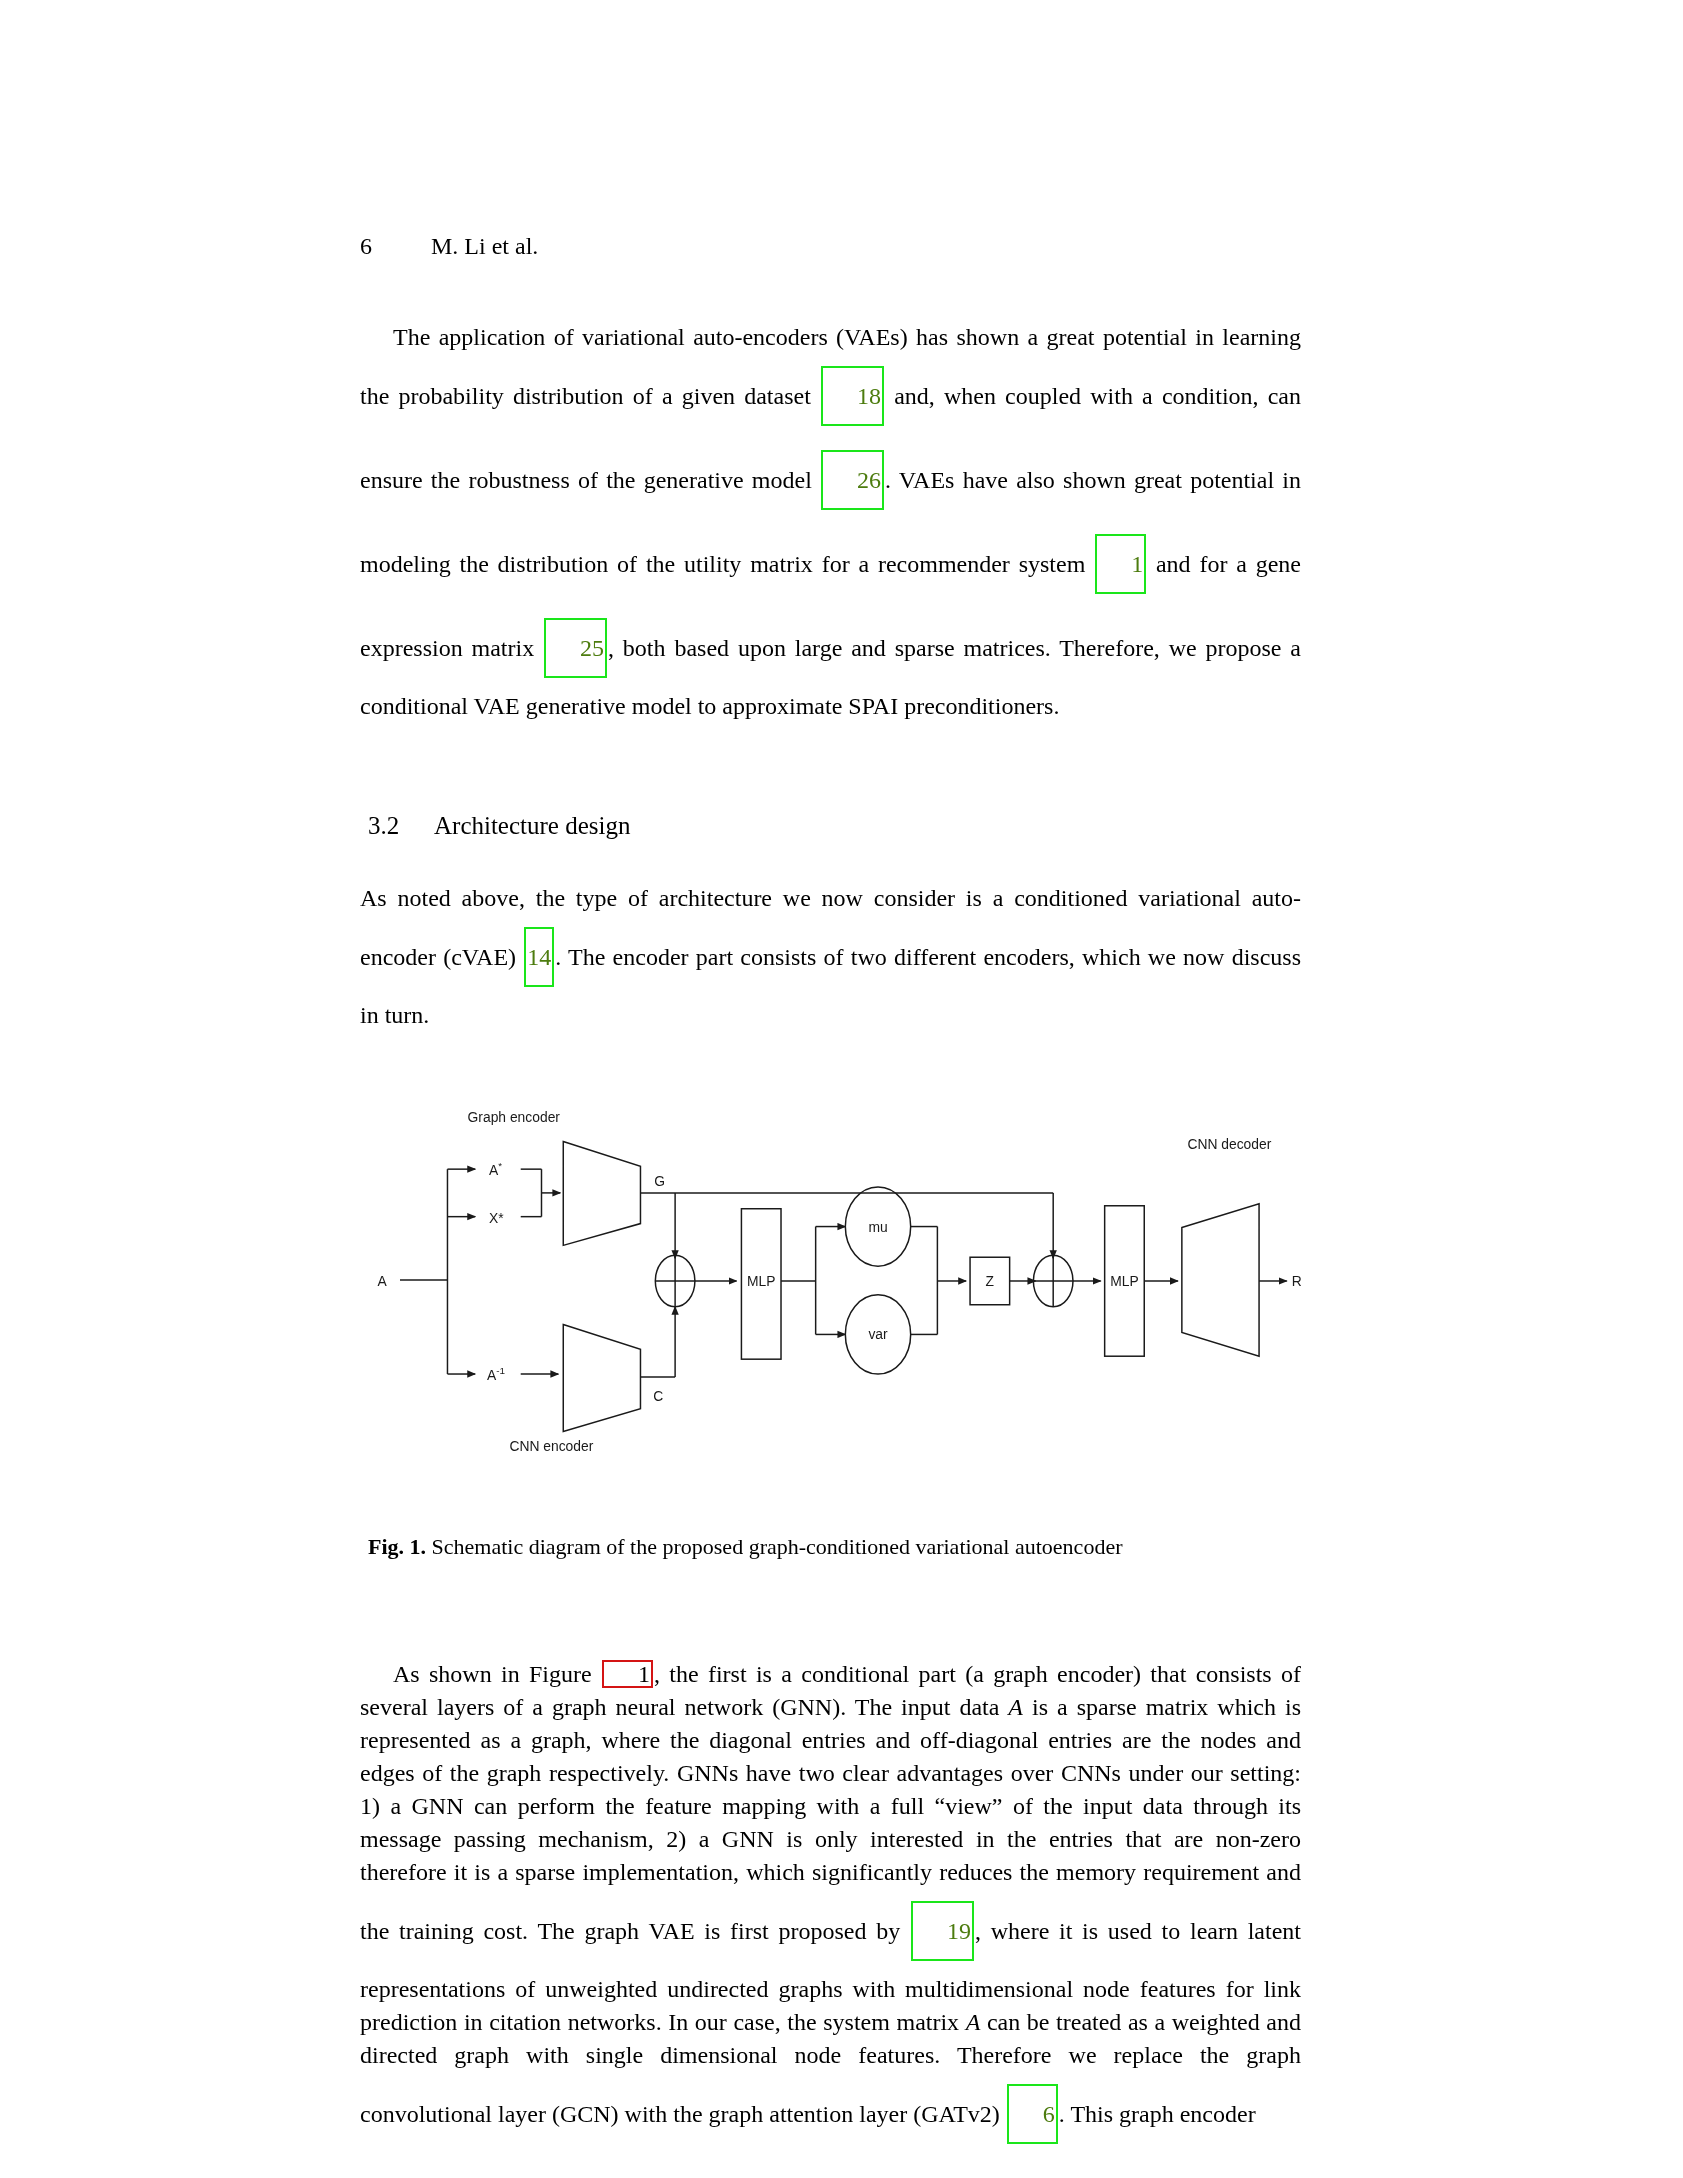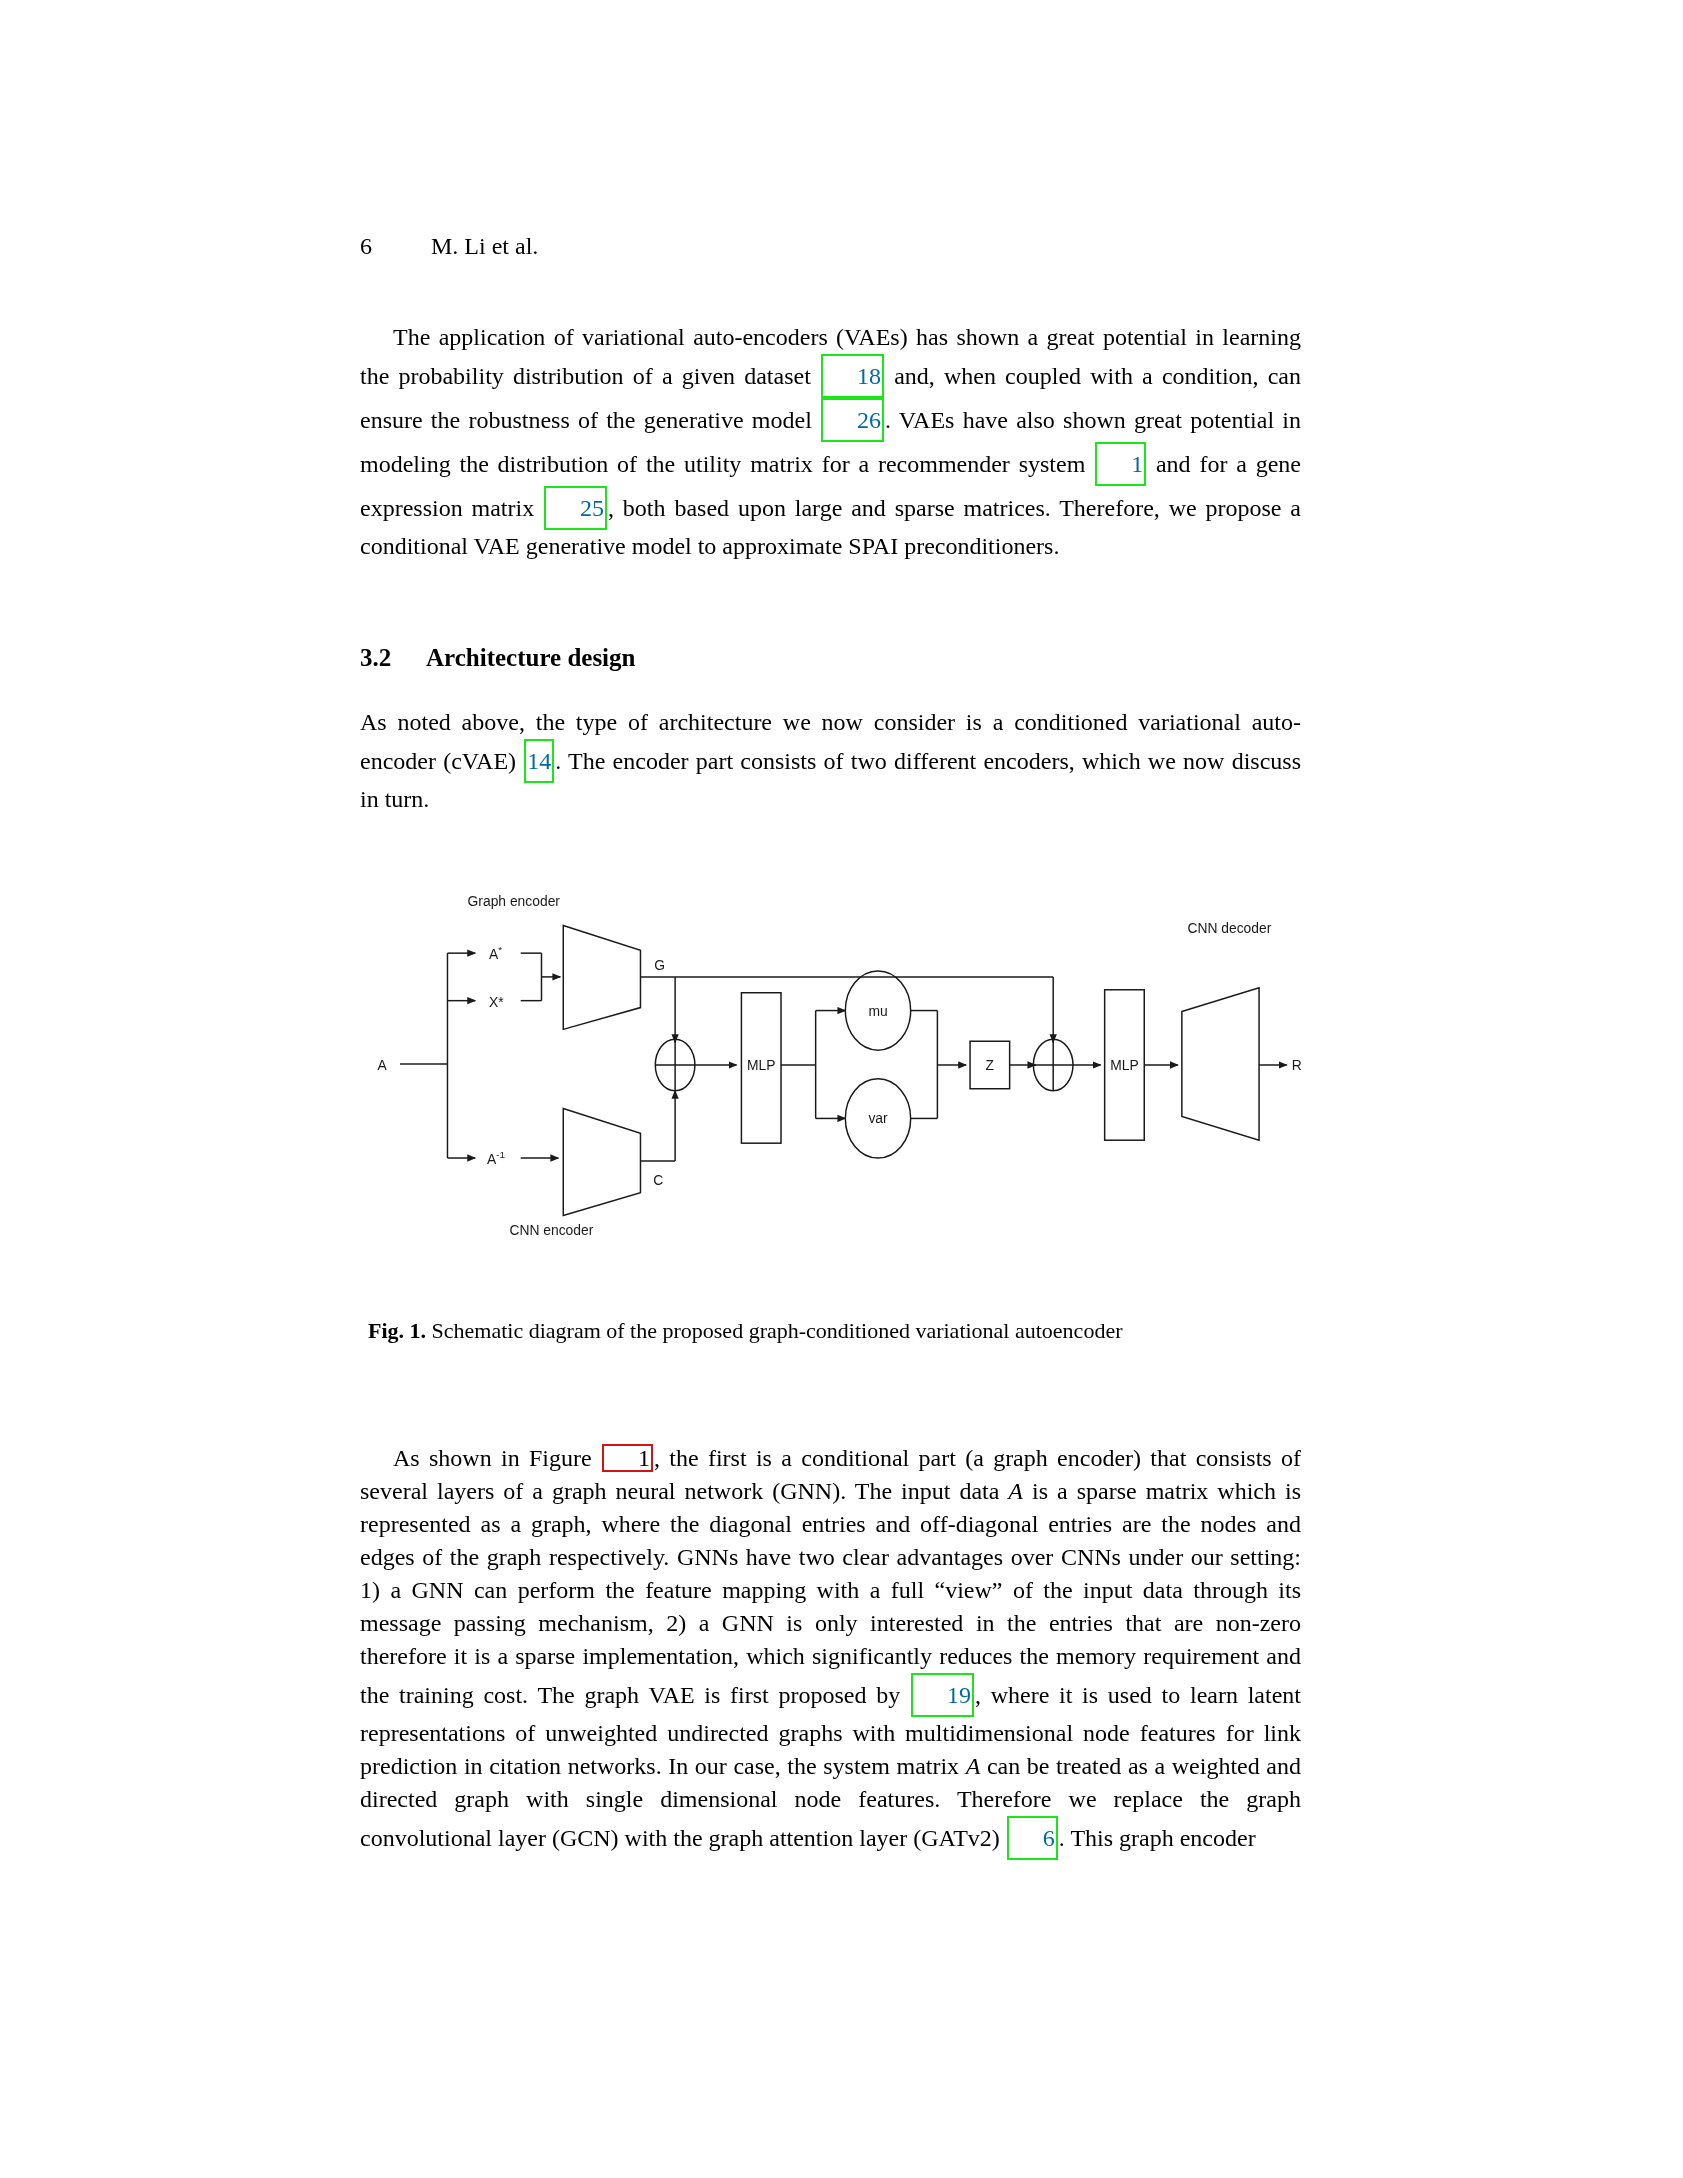--- a/index.html
+++ b/index.html
@@ -38,42 +38,42 @@
     line-height: 33px;
     text-align: justify;
     margin: 0;
     hyphens: manual;
   }
   .para.indent { text-indent: 33px; }
 
   
   .cite {
     border: 2px solid #1ae61a;
-    padding: 8px 1px;
+    padding: 16px 1px;
     line-height: 1;
     display: inline-block;
-    margin: 0 1px;
-    color: #0369a1;
+    margin: 12px 1px;
+    color: #4d7c0f;
     text-decoration: none;
   }
   .ref-red {
     border: 2px solid #d41414;
     padding: 0 1px;
     line-height: 1;
     display: inline-block;
     margin: 0 1px;
     color: #000;
     text-decoration: none;
   }
 
   
   .section-head {
     font-size: 25px;
-    font-weight: bold;
-    margin: 0;
+    font-weight: normal;
+    margin: 8px;
     white-space: pre;
   }
   .section-head .num { display: inline-block; width: 66px; }
 
   
   .figure-block {
     position: relative;
     width: 941px;
   }
   .fig-svg { display: block; }

